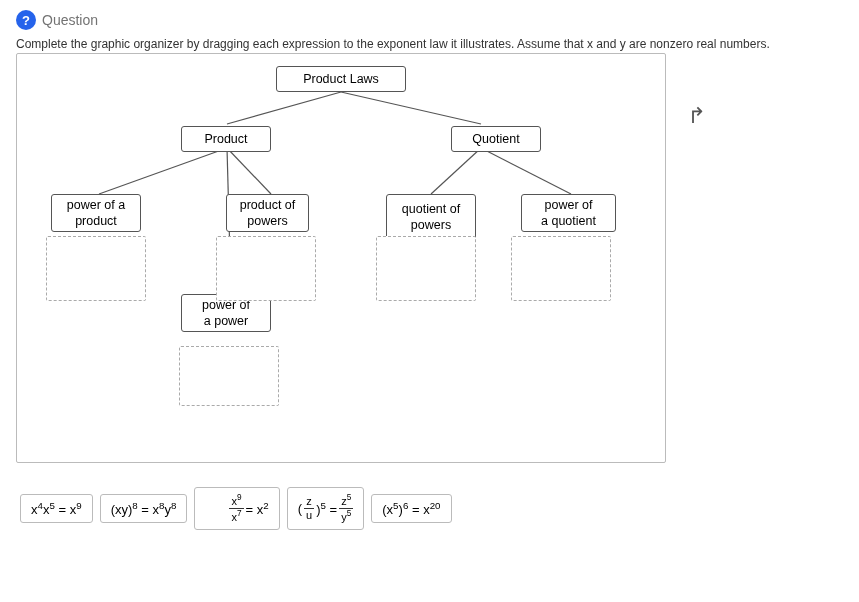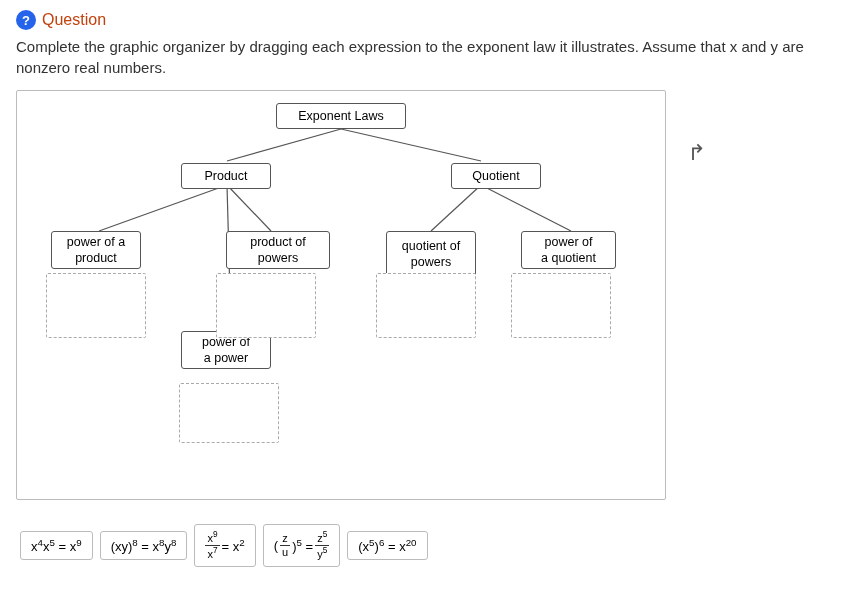--- a/index.html
+++ b/index.html
@@ -22,27 +22,27 @@
     .question-icon {
       width: 20px; height: 20px;
       background: #2563eb;
       border-radius: 50%;
       color: #fff;
       font-size: 13px;
       font-weight: bold;
       display: flex; align-items: center; justify-content: center;
     }
     .question-title {
-      font-size: 16px;
-      color: #c2410c;
+      font-size: 14px;
+      color: #737373;
     }
     .question-desc {
-      font-size: 15px;
+      font-size: 12px;
       color: #333;
-      margin-bottom: 12px;
+      margin-bottom: 0;
       line-height: 1.4;
     }
     
     .diagram-area {
       border: 1px solid #bbb;
       border-radius: 2px;
       background: #fff;
       padding: 12px 10px 16px;
       position: relative;
       width: 650px;
@@ -216,36 +216,36 @@
           <line x1="196" y1="82" x2="240" y2="128" stroke="#555" stroke-width="1.2"></line>
 
           <line x1="196" y1="82" x2="200" y2="228" stroke="#555" stroke-width="1.2"></line>
 
           <line x1="450" y1="82" x2="400" y2="128" stroke="#555" stroke-width="1.2"></line>
 
           <line x1="450" y1="82" x2="540" y2="128" stroke="#555" stroke-width="1.2"></line>
         </svg>
 
         <div class="node row0" style="top:0; width:130px; height:26px;">
-          <span class="node-label">Exponent Laws</span>
+          <span class="node-label">Product Laws</span>
         </div>
 
         <div class="node row1-product" style="width:90px; height:26px;">
           <span class="node-label">Product</span>
         </div>
 
         <div class="node row1-quotient" style="width:90px; height:26px;">
           <span class="node-label">Quotient</span>
         </div>
 
         <div class="node row2-pow-product" style="width:90px; height:38px; top:128px;">
           <span class="node-label">power of a<br>product</span>
         </div>
 
-        <div class="node row2-product-powers" style="width:104px; height:38px; top:128px;">
+        <div class="node row2-product-powers" style="width:83px; height:38px; top:128px;">
           <span class="node-label">product of<br>powers</span>
         </div>
 
         <div class="node row2-quotient-powers" style="width:90px; height:46px; top:128px;">
           <span class="node-label">quotient of<br>powers</span>
         </div>
 
         <div class="node row2-pow-quotient" style="width:95px; height:38px; top:128px;">
           <span class="node-label">power of<br>a quotient</span>
         </div>
@@ -270,21 +270,21 @@
 
   
   <div class="expressions-row">
     <div class="expr-item">
       x<sup>4</sup>x<sup>5</sup> = x<sup>9</sup>
     </div>
     <div class="expr-item">
       (xy)<sup>8</sup> = x<sup>8</sup>y<sup>8</sup>
     </div>
     <div class="expr-item">
-      <span style="display:inline-flex;align-items:center;gap:2px;">
+      <span style="display:inline-flex;align-items:center;gap:2px;margin-left:24px;">
         <span class="fraction">
             <span class="num">x<sup>9</sup></span>
             <span class="den">x<sup>7</sup></span>
           </span>
         <span> = x<sup>2</sup></span>
       </span>
     </div>
     <div class="expr-item">
       <span style="display:inline-flex;align-items:center;gap:2px;">
         <span>(</span>

